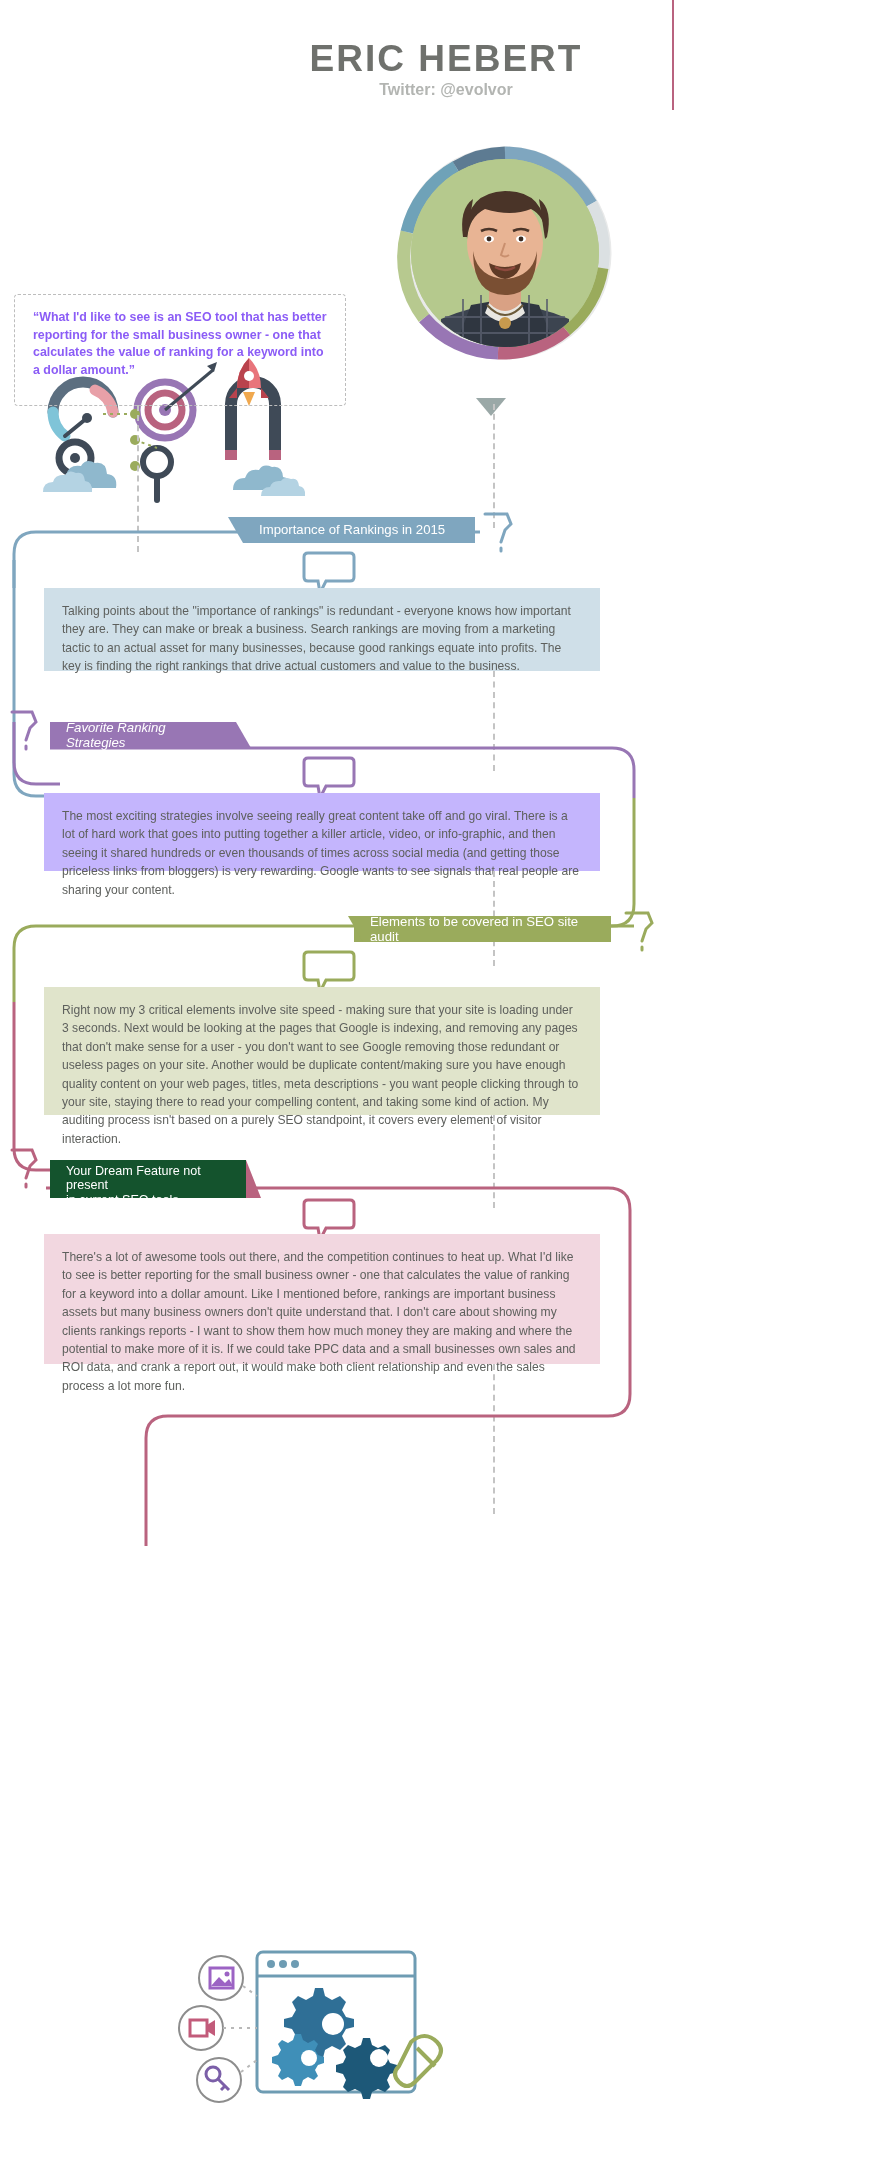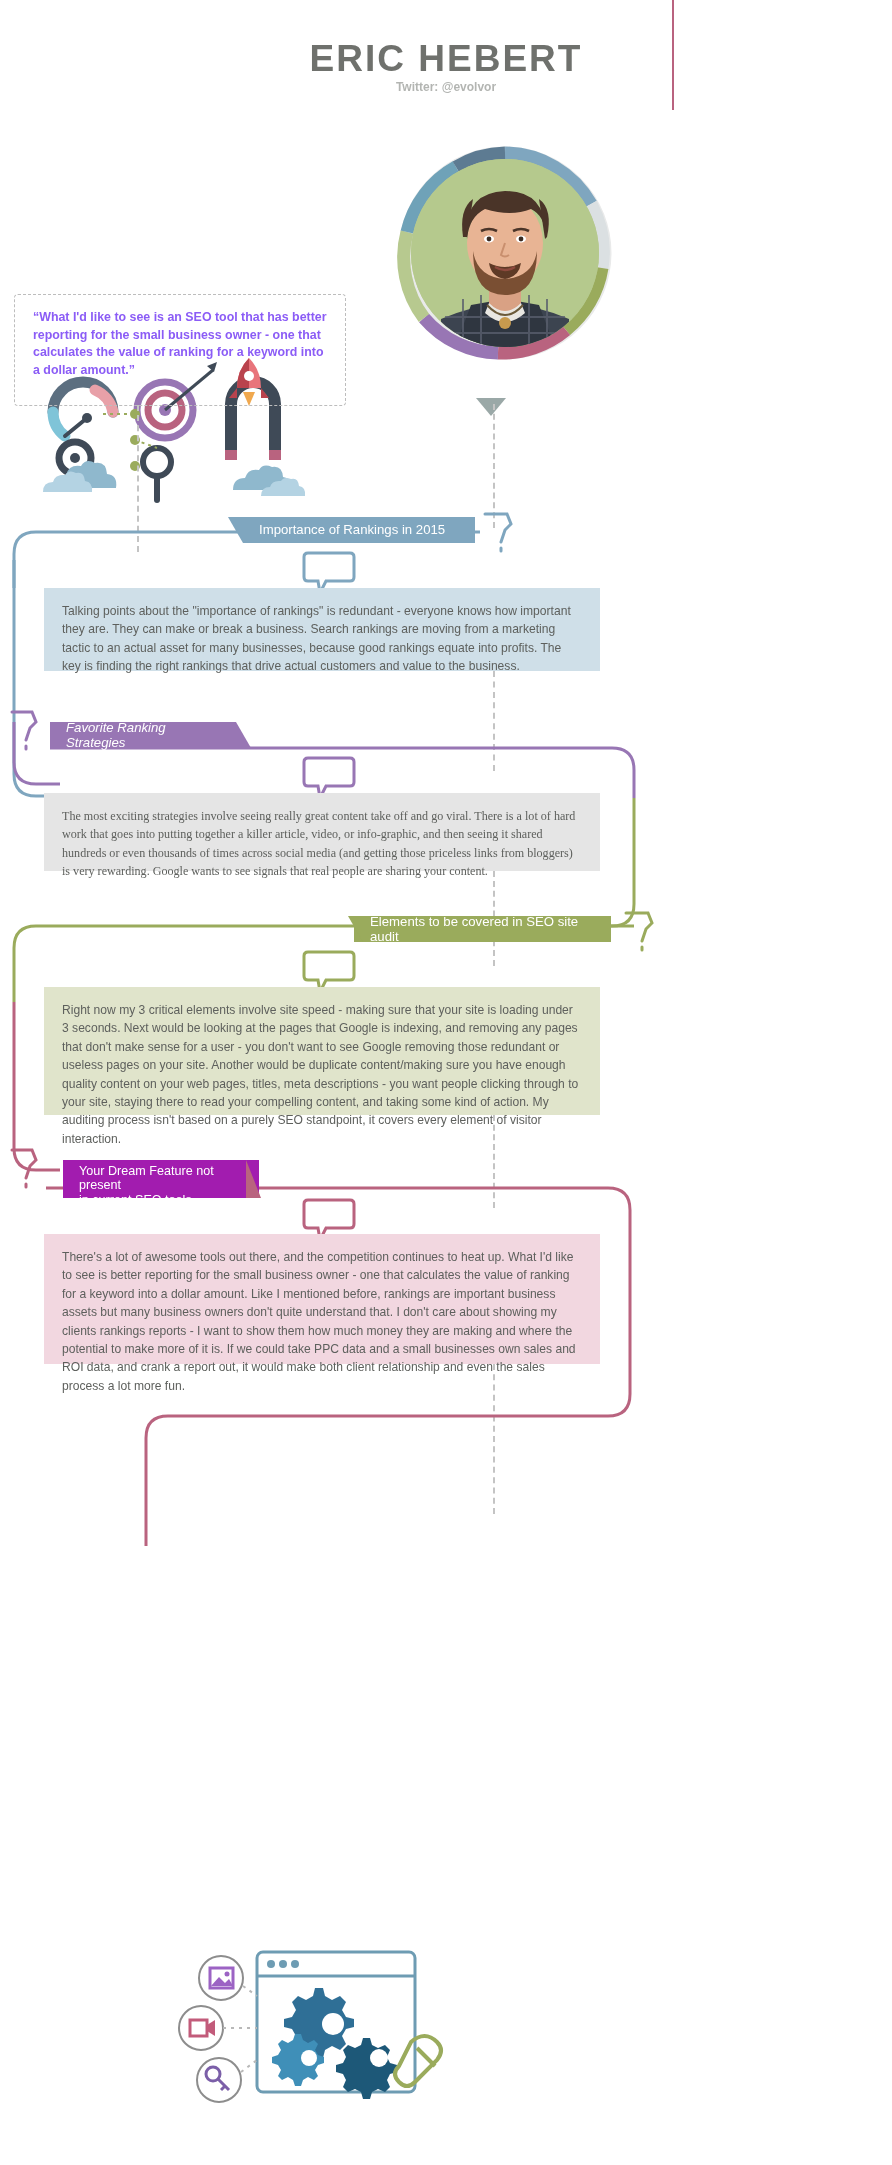--- a/index.html
+++ b/index.html
@@ -31,21 +31,21 @@
     font-family: "Liberation Sans", sans-serif;
   }
   .person-role {
     font-size: 16px;
     font-weight: bold;
     color: #b3b5b2;
     margin-top: 8px;
     line-height: 1.35;
   }
   .person-twitter {
-    font-size: 12px;
+    font-size: 16px;
     font-weight: bold;
     color: #b3b5b2;
     line-height: 1.35;
   }
 
   
   .top-pink-line {
     position: absolute;
     left: 672px; top: 0px;
     width: 2px; height: 110px;
@@ -328,21 +328,21 @@
 
   <div class="banner" style="left:50px; top:722px; width:186px; background:#9876b4;font-style:italic;">
     <span>Favorite Ranking Strategies</span>
   </div>
   <div class="banner-notch" style="left:236px; top:722px; border-top:26px solid transparent; border-bottom:0 solid transparent; border-left:15px solid #9876b4;"></div>
 
   <svg class="conn" style="left:302px; top:756px;" width="54" height="44">
     <path d="M6 2 L48 2 Q52 2 52 6 L52 26 Q52 30 48 30 L24 30 L18 42 L16 30 L6 30 Q2 30 2 26 L2 6 Q2 2 6 2 Z" fill="#ffffff" stroke="#9876b4" stroke-width="3"></path>
   </svg>
 
-  <div class="body-box" style="left:44px; top:793px; width:556px; height:78px; background:#e5e5e5;font-family:Liberation Serif, serif;">
+  <div class="body-box" style="left:44px; top:793px; width:556px; height:78px; background:#c4b5fd;">
     <span>The most exciting strategies involve seeing really great content take off and go viral. There is a lot of hard work that goes into putting together a killer article, video, or info-graphic, and then seeing it shared hundreds or even thousands of times across social media (and getting those priceless links from bloggers) is very rewarding. Google wants to see signals that real people are sharing your content.</span>
   </div>
 
   <div class="center-dash" style="top:871px; height:95px;"></div>
 
   <svg class="conn" style="left:600px; top:798px;" width="60" height="130">
     <path d="M34 0 L34 106 Q34 128 12 128 L0 128" fill="none" stroke="#9aab5c" stroke-width="3"></path>
   </svg>
   <svg class="conn" style="left:0px; top:924px;" width="660" height="78">
     <path d="M634 2 L36 2 Q14 2 14 24 L14 78" fill="none" stroke="#9aab5c" stroke-width="3"></path>
@@ -370,21 +370,21 @@
     <path d="M14 0 L14 146 Q14 168 36 168 L60 168" fill="none" stroke="#b9637f" stroke-width="3"></path>
   </svg>
   <svg class="conn" style="left:0px; top:1186px;" width="700" height="60">
     <path d="M46 2 L608 2 Q630 2 630 24 L630 60" fill="none" stroke="#b9637f" stroke-width="3"></path>
   </svg>
 
   <svg class="conn" style="left:6px; top:1142px;" width="34" height="48">
     <path d="M6 8 L26 8 L30 18 L24 24 L20 36 M20 42 l0 3" fill="none" stroke="#b9637f" stroke-width="3" stroke-linecap="round"></path>
   </svg>
 
-  <div class="banner two-line" style="left:50px; top:1160px; width:196px; background:#a21caf;margin-left:13px;">
+  <div class="banner two-line" style="left:50px; top:1160px; width:196px; background:#14532d;">
     <div>Your Dream Feature not present</div>
     <div>in current SEO tools</div>
   </div>
   <div class="banner-notch" style="left:246px; top:1160px; border-top:38px solid transparent; border-bottom:0 solid transparent; border-left:15px solid #b9637f;"></div>
 
   <svg class="conn" style="left:302px; top:1198px;" width="54" height="44">
     <path d="M6 2 L48 2 Q52 2 52 6 L52 26 Q52 30 48 30 L24 30 L18 42 L16 30 L6 30 Q2 30 2 26 L2 6 Q2 2 6 2 Z" fill="#ffffff" stroke="#b9637f" stroke-width="3"></path>
   </svg>
 
   <div class="body-box" style="left:44px; top:1234px; width:556px; height:130px; background:#f2d7e0;">

